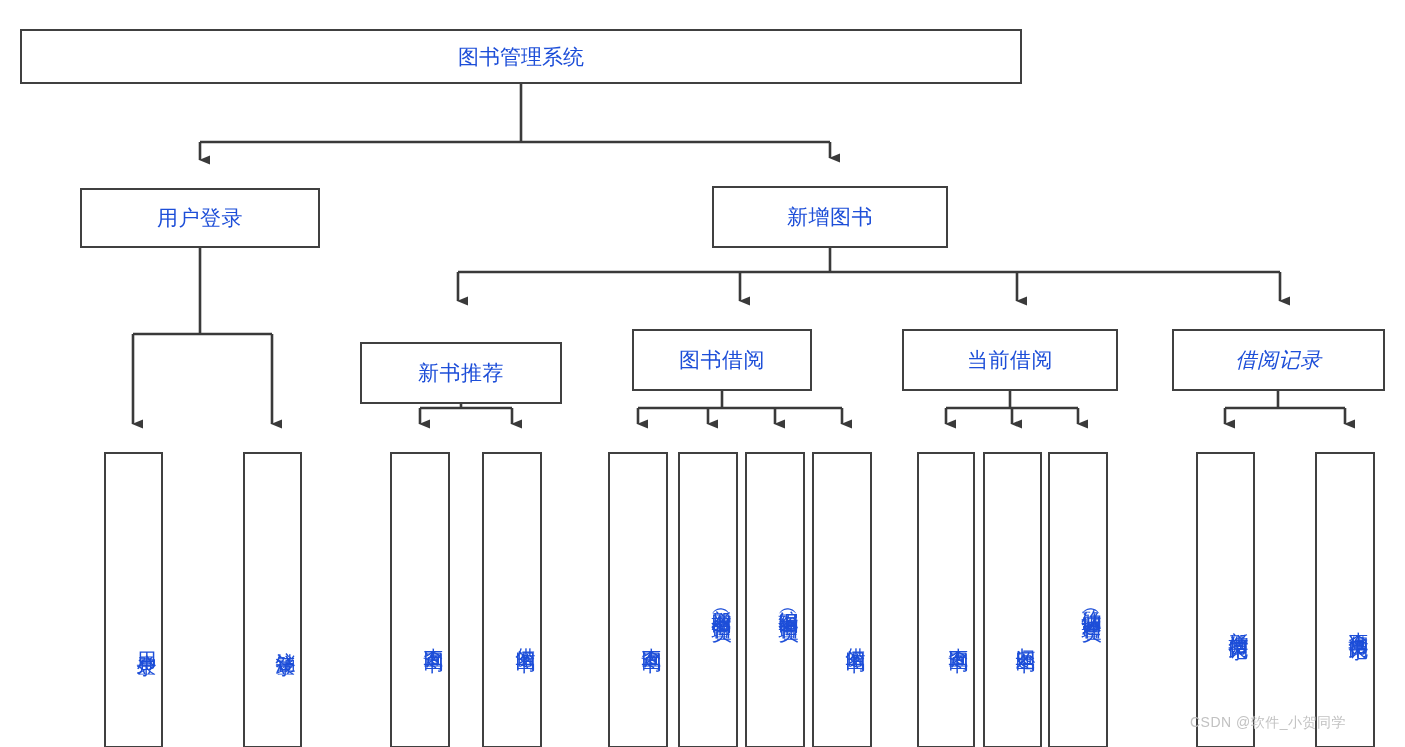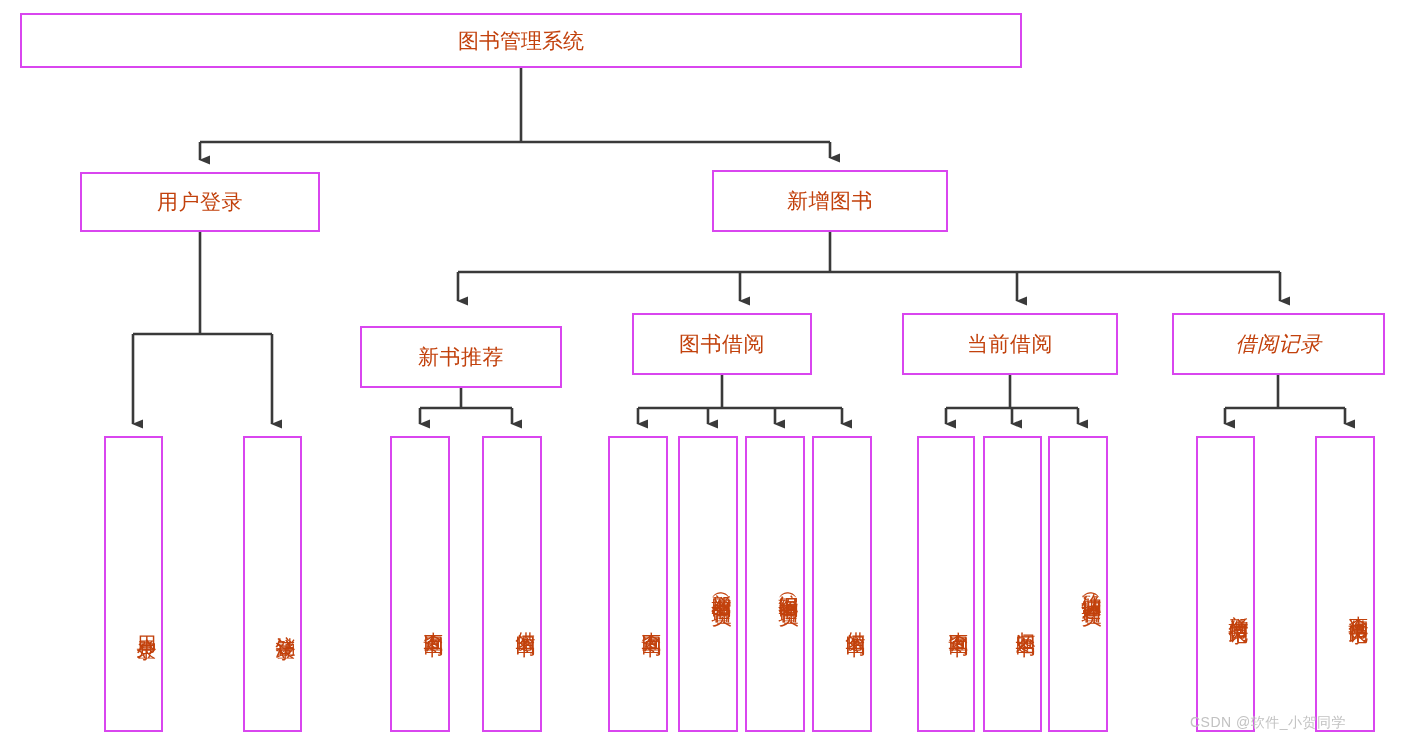--- a/index.html
+++ b/index.html
@@ -22,25 +22,26 @@
     left: 0;
     top: 0;
     width: 1405px;
     height: 747px;
     pointer-events: none;
   }
   .node {
     position: absolute;
     box-sizing: border-box;
     background: #ffffff;
-    border: 2px solid #d946ef;
+    border: 2px solid #404040;
     display: flex;
     align-items: center;
     justify-content: center;
-    color: #c2410c;
+    color: #1d4ed8;
+    margin-top: 16px;
   }
   .node.horizontal {
     font-size: 21px;
     letter-spacing: 0.5px;
     line-height: 1.2;
   }
   .node.root {
     font-size: 21px;
   }
   .node.vertical {

